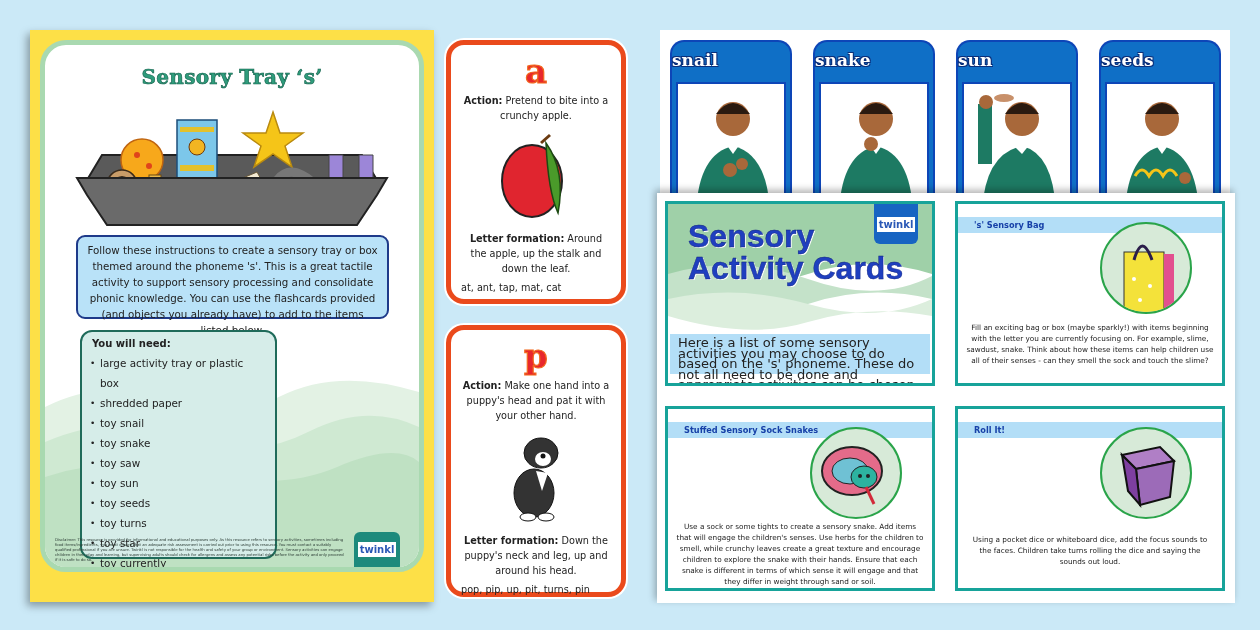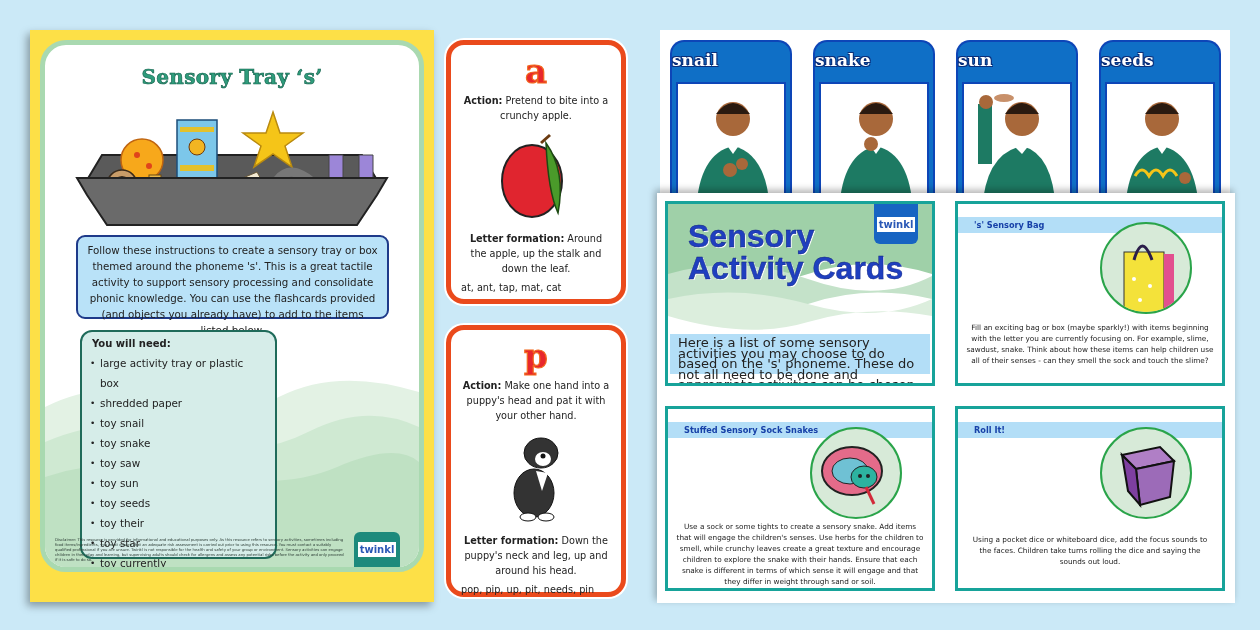--- a/index.html
+++ b/index.html
@@ -114,21 +114,21 @@
     <div class="need-box">
       <div class="need-head">You will need:</div>
       <ul class="need-list">
         <li>large activity tray or plastic box</li>
         <li>shredded paper</li>
         <li>toy snail</li>
         <li>toy snake</li>
         <li>toy saw</li>
         <li>toy sun</li>
         <li>toy seeds</li>
-        <li>toy their</li>
+        <li>toy turns</li>
         <li>toy star</li>
         <li>toy currently</li>
       </ul>
     </div>
 
     <div class="disclaimer">Disclaimer: This resource is provided for informational and educational purposes only. As this resource refers to sensory activities, sometimes including food items/ingredients, you must ensure that an adequate risk assessment is carried out prior to using this resource. You must contact a suitably qualified professional if you are unsure. Twinkl is not responsible for the health and safety of your group or environment. Sensory activities can engage children in their play and learning, but supervising adults should check for allergens and assess any potential risks before the activity and only proceed if it is safe to do so.</div>
     <div class="twinkl-badge">
       <span class="cloud">twinkl</span>
     </div>
   </div>
@@ -164,21 +164,21 @@
     <ellipse cx="47" cy="28" rx="8" ry="7" fill="#fff"></ellipse>
     <circle cx="47" cy="25" r="2.5" fill="#111"></circle>
     <path d="M40 40 L46 60 L52 42 Z" fill="#fff"></path>
     <ellipse cx="32" cy="86" rx="8" ry="4" fill="#fff" stroke="#111"></ellipse>
     <ellipse cx="50" cy="86" rx="8" ry="4" fill="#fff" stroke="#111"></ellipse>
   </svg>
   <div class="flash-text">
     <b>Letter formation:</b>
     <span>Down the puppy's neck and leg, up and around his head.</span>
   </div>
-  <div class="flash-words">pop, pip, up, pit, needs, pin</div>
+  <div class="flash-words">pop, pip, up, pit, turns, pin</div>
 </div>
 
 <div class="sign-wrap">
   <div class="sign-card" style="left:10px">
     <div class="sign-title">snail</div>
     <div class="sign-body">
       <svg width="110" height="130" viewBox="0 0 110 130">
           <circle cx="55" cy="35" r="17" fill="#a8683a"></circle>
           <path d="M38 30 Q55 8 72 30" fill="#2a1a10"></path>
           <path d="M18 130 Q20 70 55 62 Q90 70 92 130Z" fill="#1d7a63"></path>

